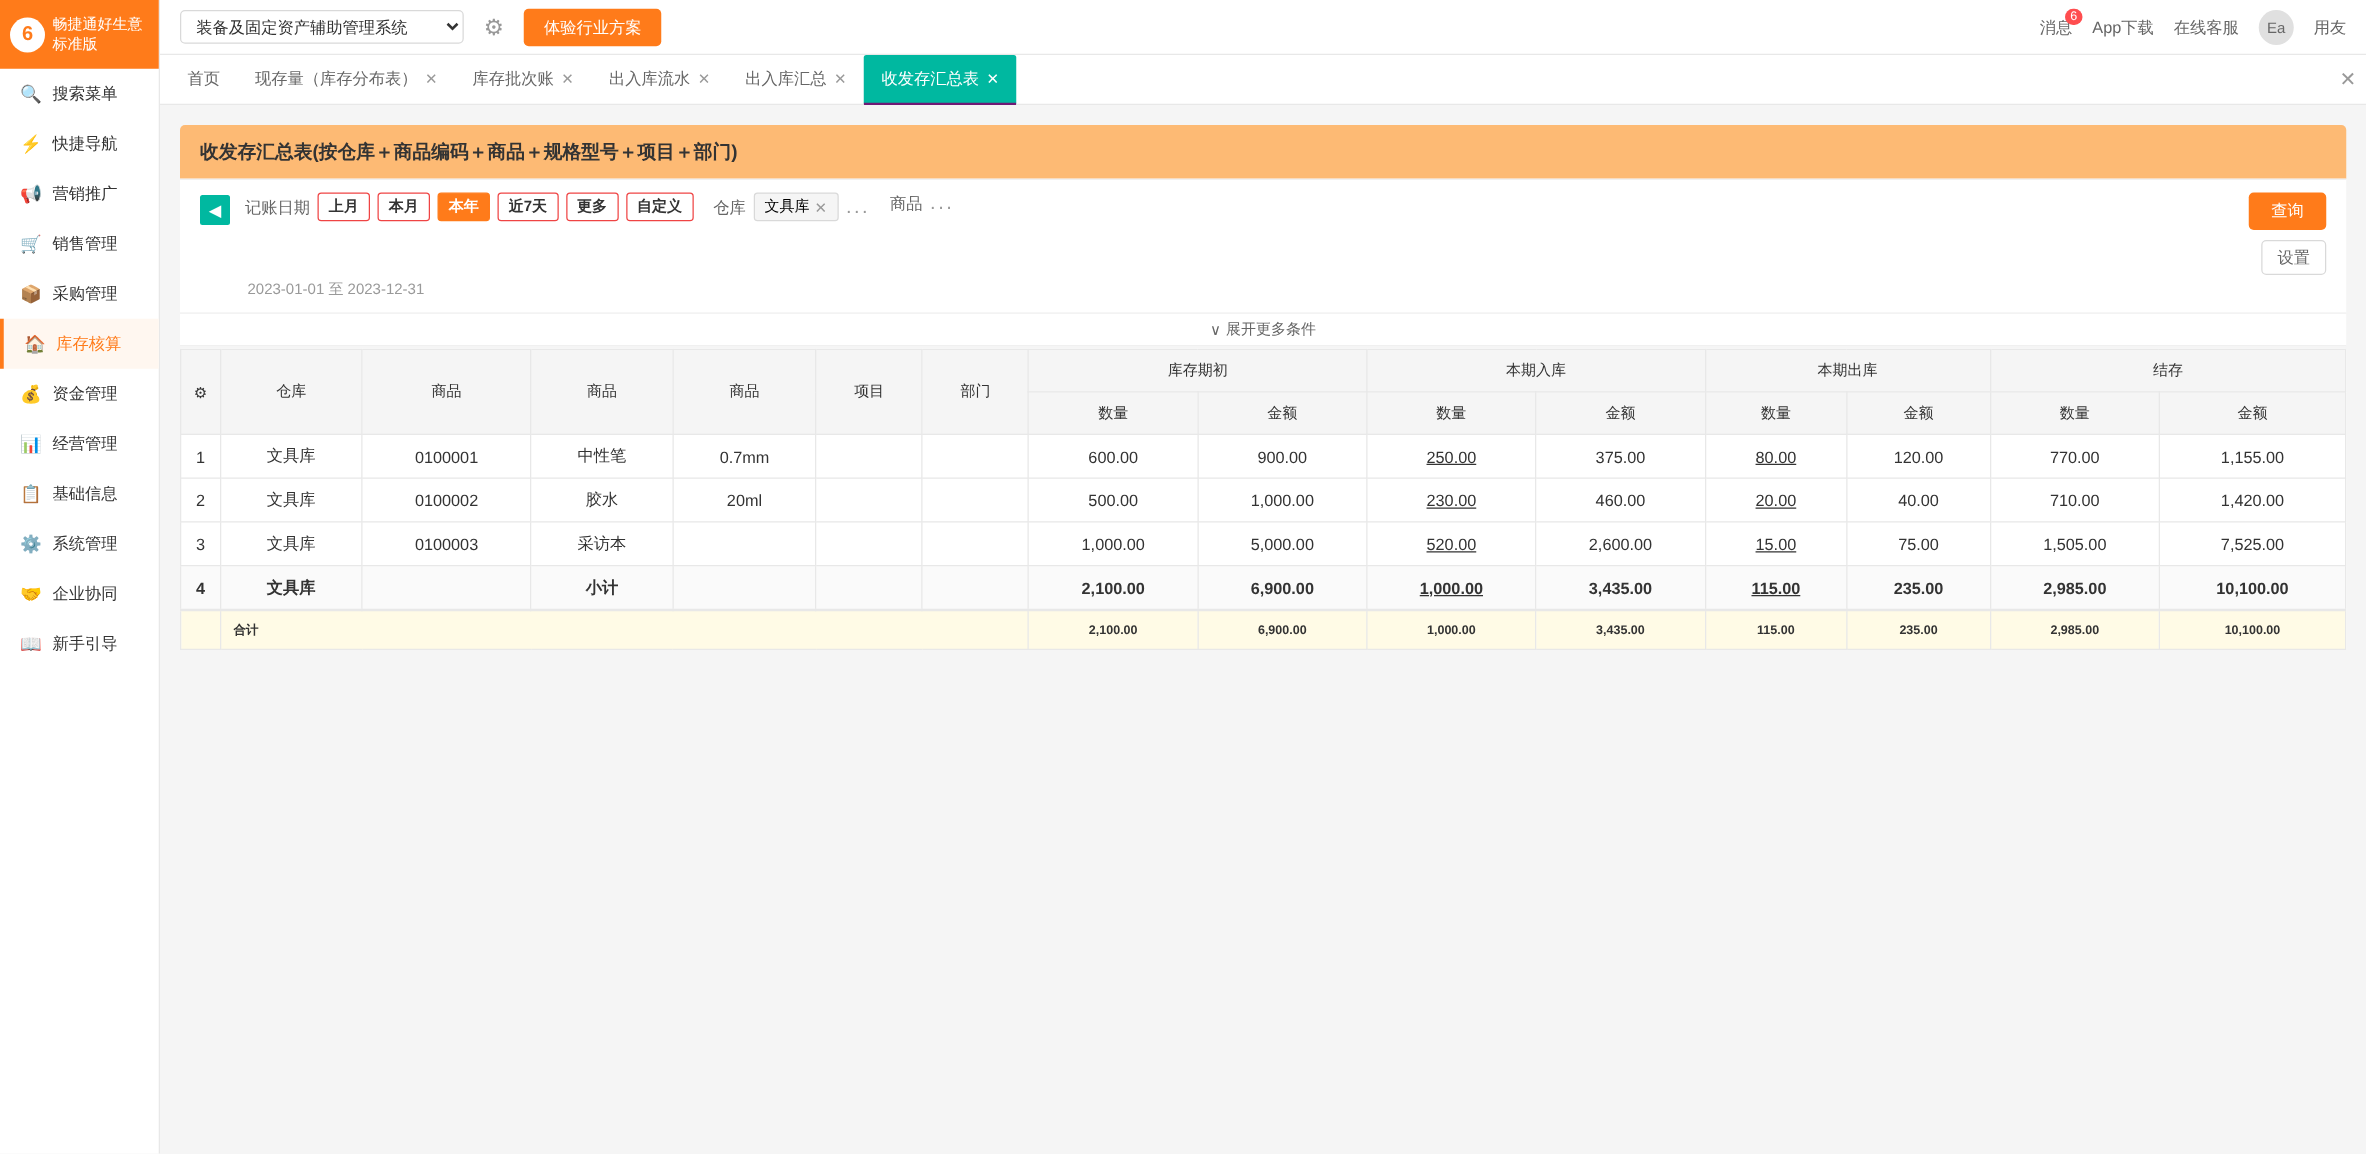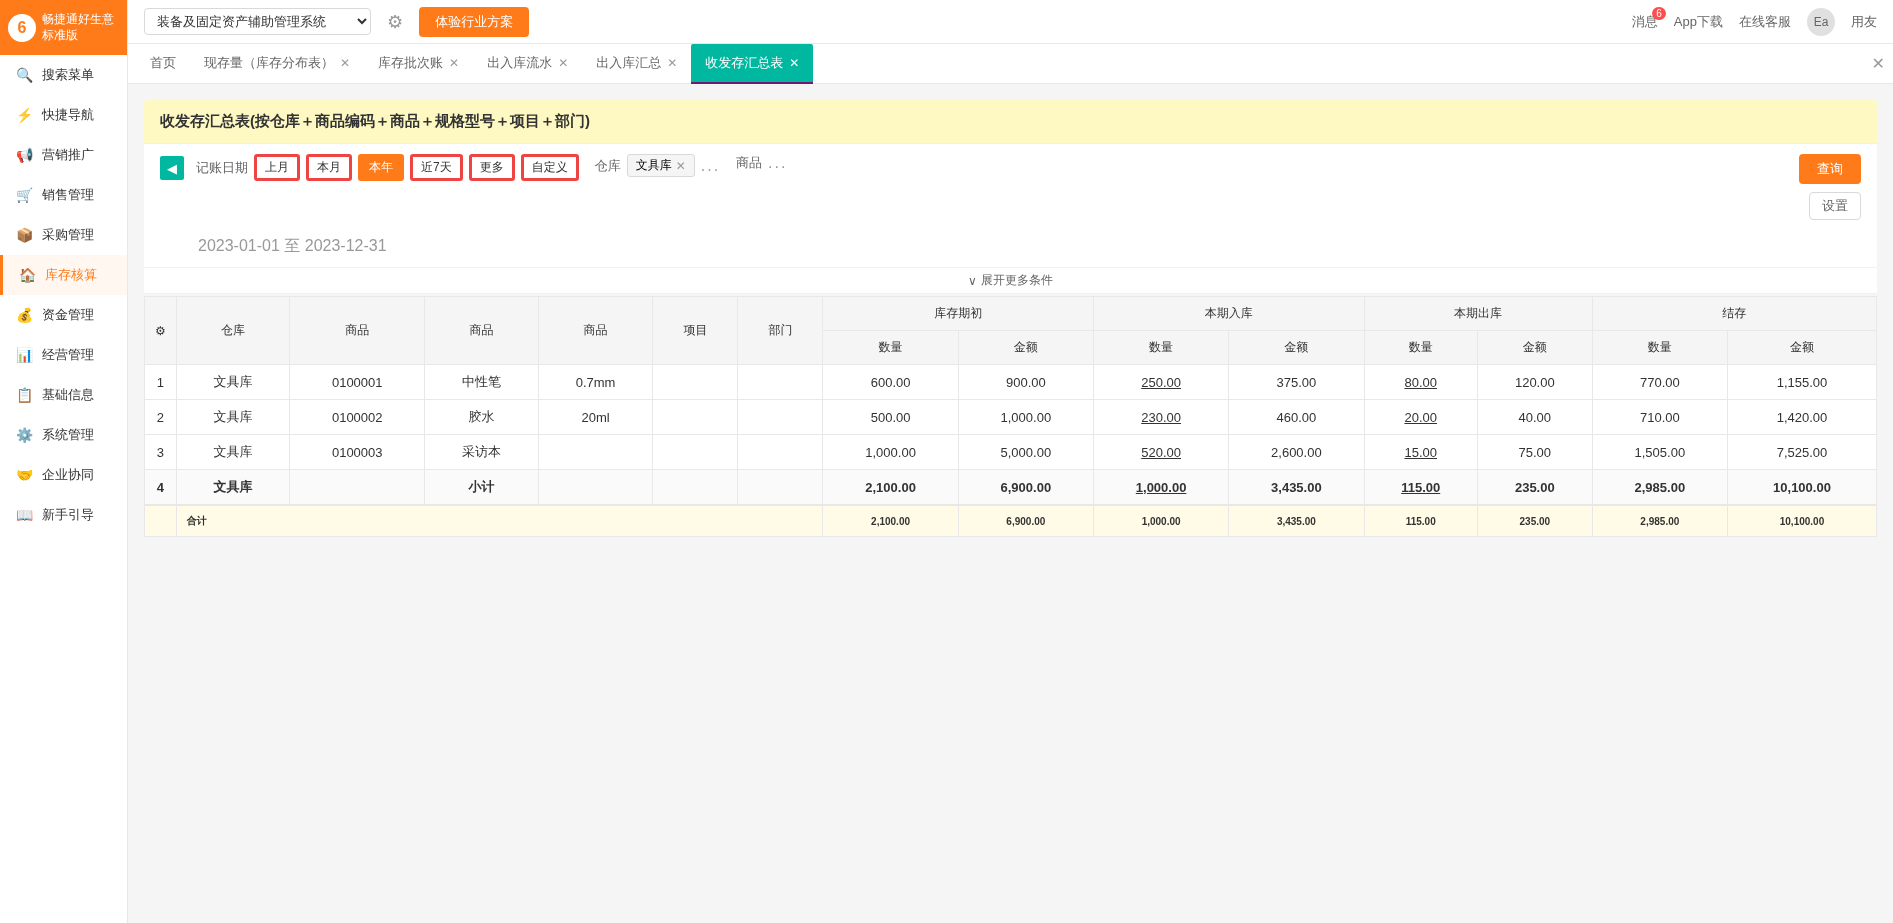--- a/index.html
+++ b/index.html
@@ -33,23 +33,23 @@
     .tab { padding: 0 14px; height: 40px; display: flex; align-items: center; gap: 6px; font-size: 13px; color: #666; cursor: pointer; border-bottom: 2px solid transparent; white-space: nowrap; }
     .tab.active { color: #fff; background: #00b8a0; border-bottom: 2px solid #701a75; border-radius: 2px 2px 0 0; }
     .tab .close { font-size: 12px; color: #999; cursor: pointer; }
     .tab.active .close { color: #fff; }
     .tab-close-all { margin-left: auto; color: #999; font-size: 16px; cursor: pointer; }
 
     
     .content { flex: 1; overflow-y: auto; padding: 16px; background: #f5f5f5; }
 
     
-    .page-header { background: #fef9c3; padding: 12px 16px 0 16px; border-radius: 4px 4px 0 0; }
+    .page-header { background: #fdba74; padding: 12px 16px 0 16px; border-radius: 4px 4px 0 0; }
     .page-title { font-size: 15px; color: #333; font-weight: bold; margin-bottom: 12px; }
-    .filter-btn { padding: 2px 8px; border-radius: 3px; border: 3px solid #ef4444; background: #fff; color: #333; font-size: 12px; cursor: pointer; }
+    .filter-btn { padding: 2px 8px; border-radius: 3px; border: 1px solid #ef4444; background: #fff; color: #333; font-size: 12px; cursor: pointer; font-weight: bold; }
     .filter-btn.active { background: #ff7b1a; color: #fff; border-color: #ff7b1a; }
     .filter-tag { display: flex; align-items: center; background: #f5f5f5; border: 1px solid #d9d9d9; border-radius: 3px; padding: 2px 8px; gap: 4px; font-size: 12px; }
     .filter-tag .remove { cursor: pointer; color: #999; }
     .filter-dots { color: #999; cursor: pointer; font-size: 16px; letter-spacing: 2px; }
     .btn-export { background: #fff; border: 1px solid #d9d9d9; color: #666; border-radius: 4px; padding: 4px 12px; font-size: 13px; cursor: pointer; display: flex; align-items: center; gap: 4px; }
     .btn-refresh { background: #fff; border: 1px solid #d9d9d9; color: #666; border-radius: 4px; padding: 4px 10px; font-size: 13px; cursor: pointer; }
     .btn-print { background: #fff; border: 1px solid #d9d9d9; color: #666; border-radius: 4px; padding: 4px 10px; font-size: 13px; cursor: pointer; }
     .expand-btn { color: #666; font-size: 12px; cursor: pointer; background: none; border: none; display: inline-flex; align-items: center; gap: 4px; }
 
     
@@ -224,21 +224,21 @@
             <span style="color:#666; font-size:13px;">商品</span>
             <span class="filter-dots">...</span>
           </div>
 
           <div style="margin-left:auto; display:flex; flex-direction:column; gap:4px; align-items:flex-end;">
             <button class="btn-query">查询</button>
             <button class="btn-setting">设置</button>
           </div>
         </div>
 
-        <div style="margin-top:16px; font-size:16px; color:#999; padding-left:2px;">2023-01-01 至 2023-12-31</div>
+        <div style="margin-top:3px; font-size:12px; color:#999; padding-left:2px;">2023-01-01 至 2023-12-31</div>
       </div>
     </div>
 
     <div class="expand-bar">
       <button class="expand-btn">
         <span>∨</span>
         <span>展开更多条件</span>
       </button>
     </div>
 

